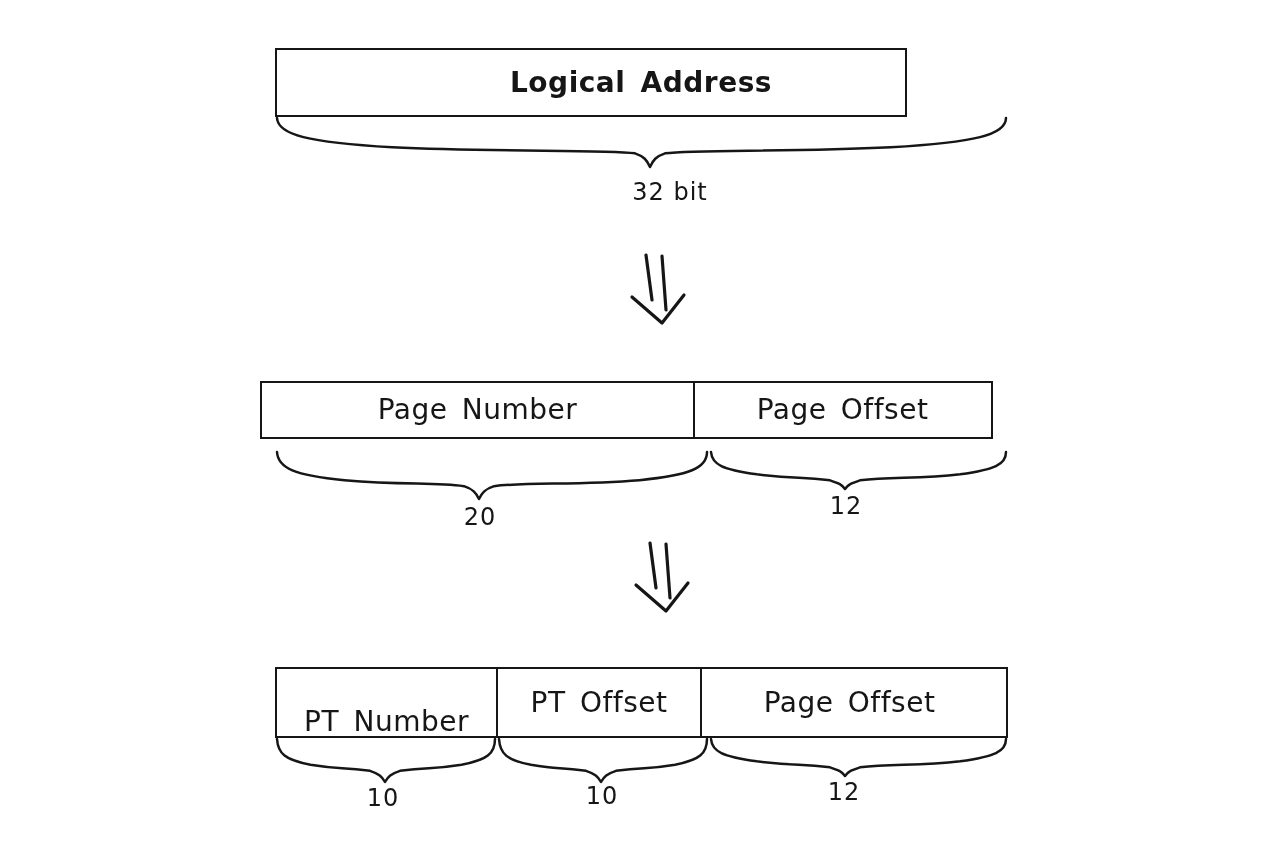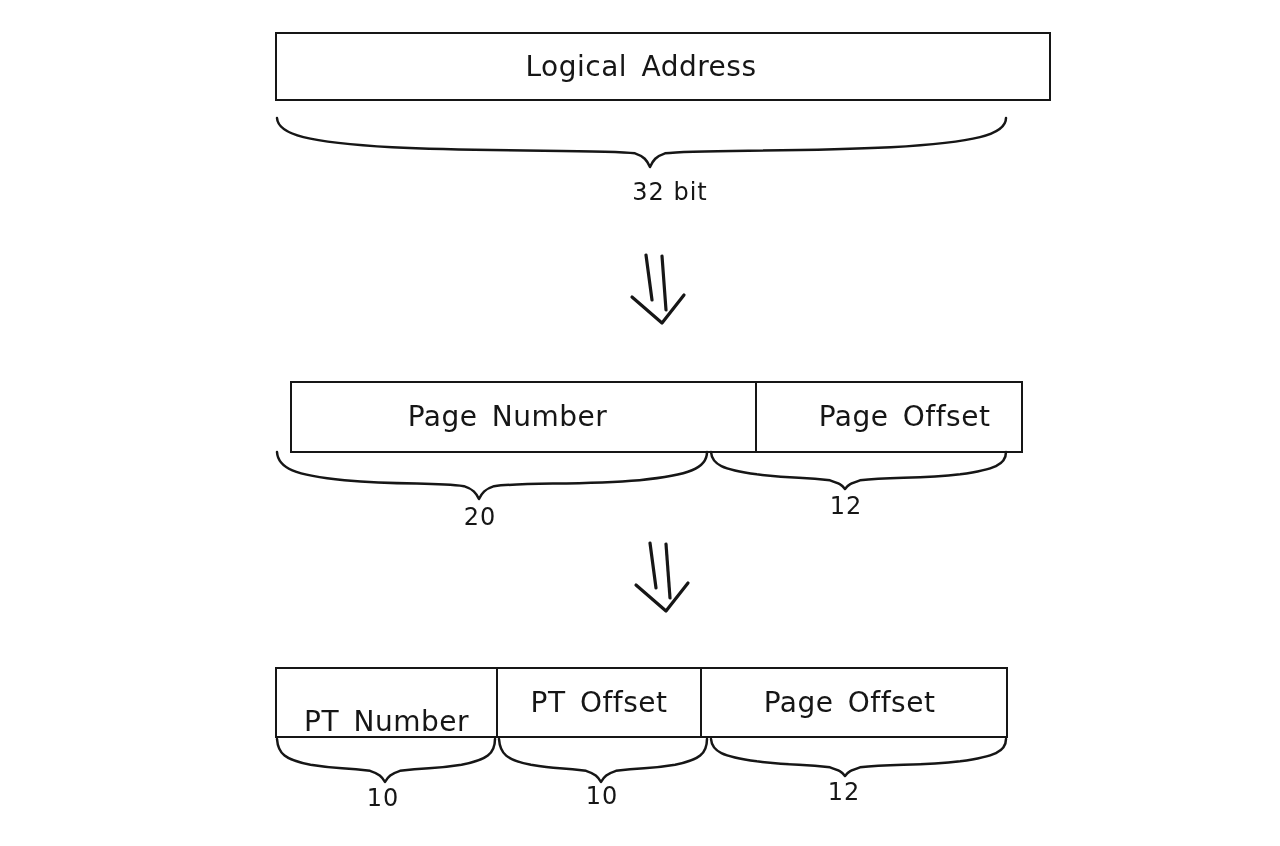--- a/index.html
+++ b/index.html
@@ -68,37 +68,37 @@
     stroke-width: 3.2;
     stroke-linecap: round;
     stroke-linejoin: round;
   }
 </style>
 </head>
 <body>
 
 <div id="canvas">
 
-  <div class="addr-box" style="left:275px; top:32px; width:776px; height:69px;">
+  <div class="addr-box" style="left:275px; top:48px; width:632px; height:69px;font-weight:bold;">
     <div class="addr-cell" style="width:728px;">
       <span class="box-label">Logical Address</span>
     </div>
   </div>
   <svg class="brace" style="left:275px; top:116px;" width="733" height="54" viewBox="0 0 733 54">
       <path d="M 2 2 C 3 18.9 32.985 26.319999999999997 117.28 31.319999999999997 C 219.9 36.31999999999999 329 33.31999999999999 360 37.31999999999999 C 369 40.31999999999999 372 44.279999999999994 375 51 C 378 44.279999999999994 381 40.31999999999999 390 37.31999999999999 C 421 33.31999999999999 513.1 36.31999999999999 615.72 31.319999999999997 C 700.015 26.319999999999997 731 18.9 731 2"></path>
     </svg>
   <div class="bits-label" style="left:670px; top:180px;">32 bit</div>
 
   <svg class="arrow" style="left:630px; top:252px;" width="58" height="76" viewBox="0 0 58 76">
     <line x1="16" y1="3" x2="22" y2="48"></line>
     <line x1="32" y1="4" x2="36" y2="58"></line>
     <polyline points="2,45 32,71 54,43"></polyline>
   </svg>
 
-  <div class="addr-box" style="left:290px; top:381px; width:733px; height:72px;gap:32px;">
+  <div class="addr-box" style="left:260px; top:381px; width:733px; height:58px;">
     <div class="addr-cell" style="width:431px;">
       <span class="box-label">Page Number</span>
     </div>
     <div class="addr-cell divided" style="width:297px;">
       <span class="box-label">Page Offset</span>
     </div>
   </div>
   <svg class="brace" style="left:275px; top:450px;" width="434" height="52" viewBox="0 0 434 52">
       <path d="M 2 2 C 3 18.2 19.529999999999998 25.159999999999997 69.44 30.159999999999997 C 130.2 35.16 158 32.16 189 36.16 C 198 39.16 201 42.64 204 49 C 207 42.64 210 39.16 219 36.16 C 250 32.16 303.79999999999995 35.16 364.56 30.159999999999997 C 414.46999999999997 25.159999999999997 432 18.2 432 2"></path>
     </svg>

